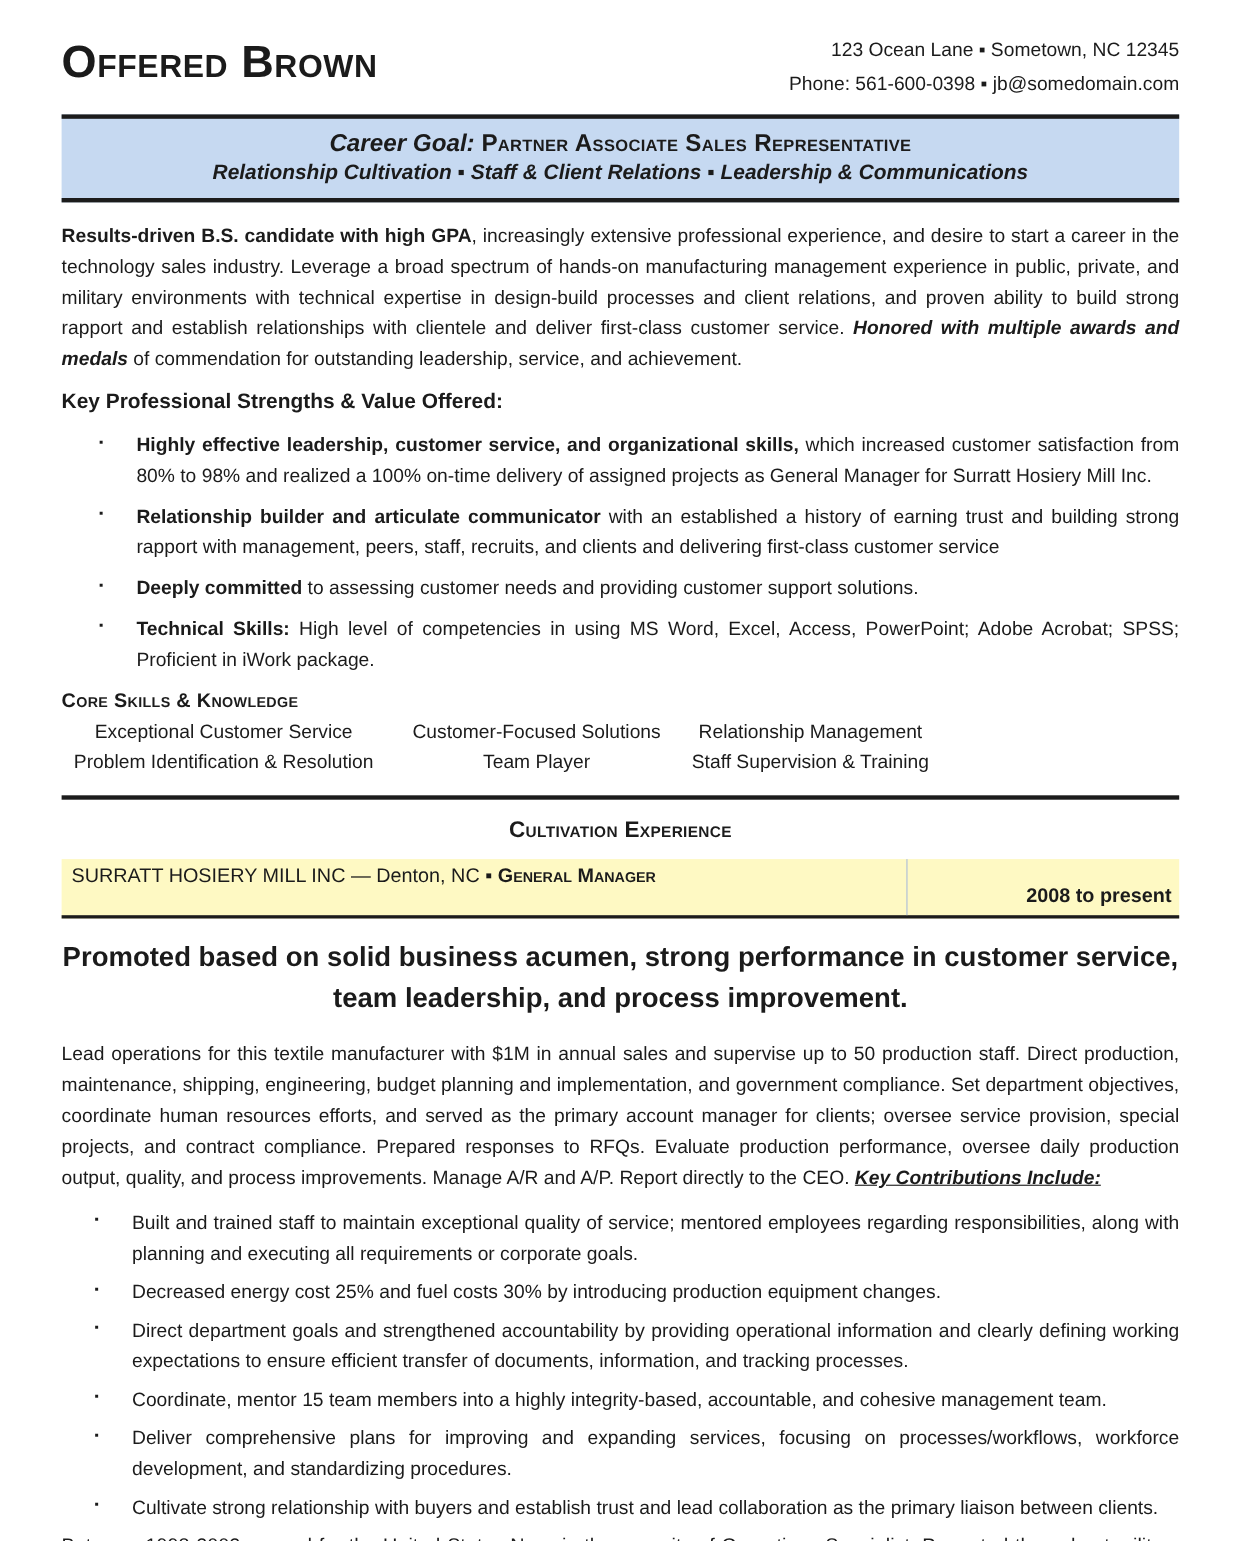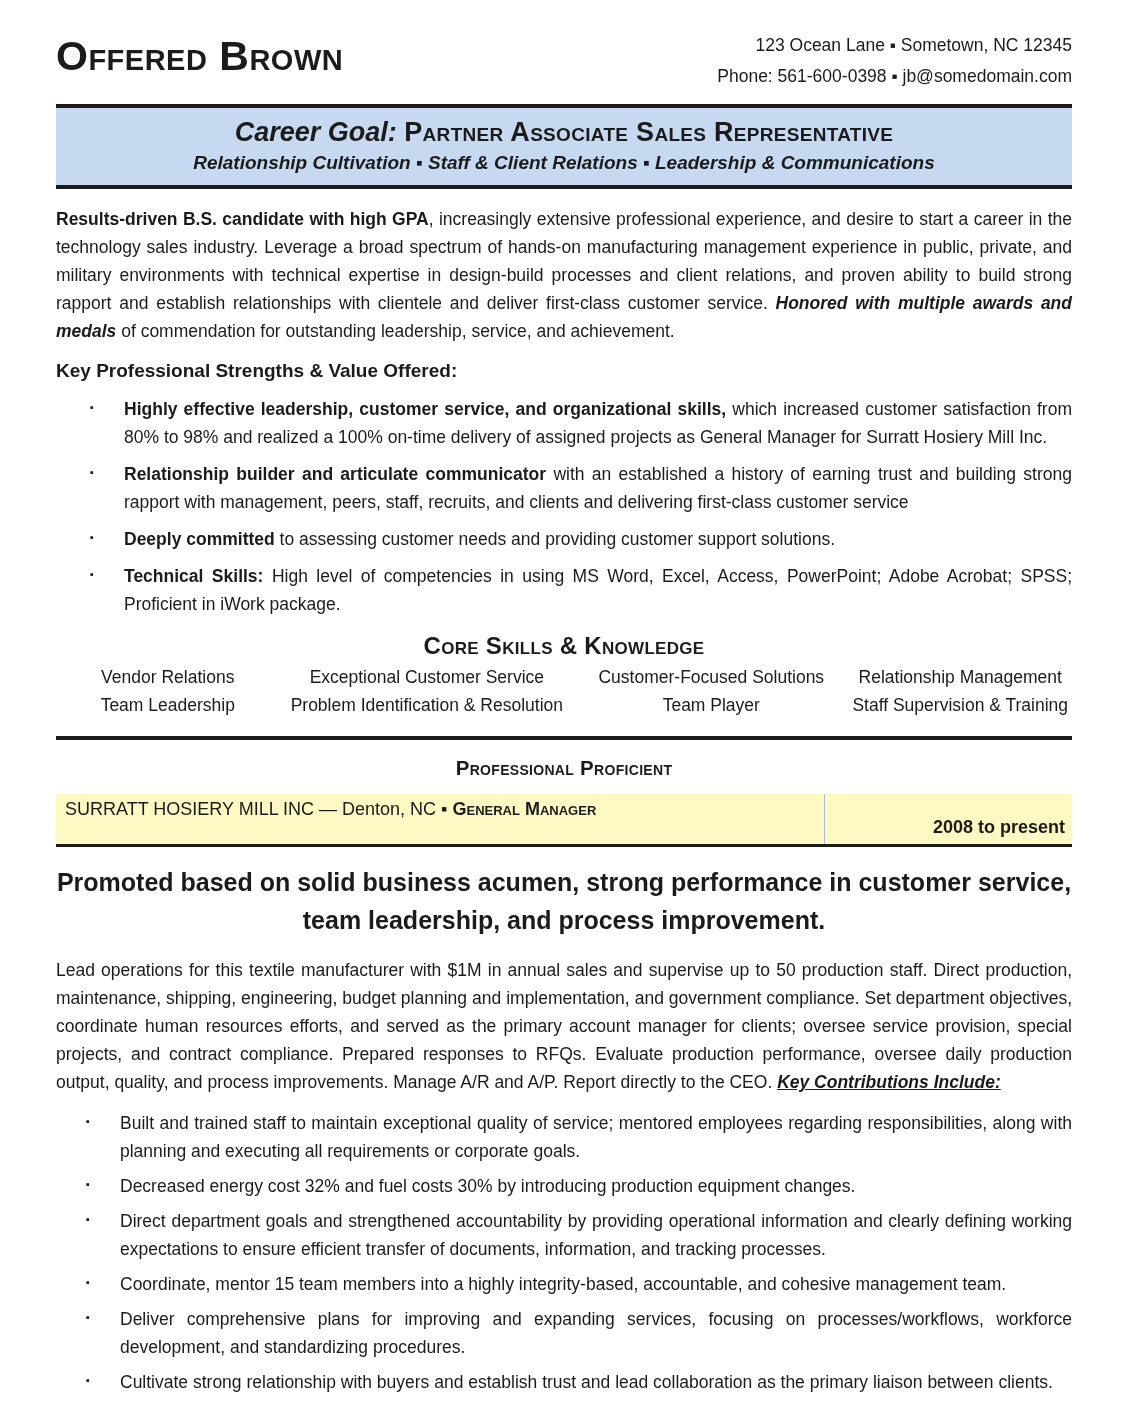--- a/index.html
+++ b/index.html
@@ -23,21 +23,21 @@
 
   
   .banner {
     margin-top: 13px;
     background: #c6d9f1;
     border-top: 4px solid #1c1c1c;
     border-bottom: 4px solid #1c1c1c;
     text-align: center;
     padding: 9px 0 11px 0;
   }
-  .banner-title { font-size: 27px; line-height: 1.15; text-align: center; }
+  .banner-title { font-size: 22px; line-height: 1.15; text-align: center; }
   .banner-title .goal-label { font-style: italic; font-weight: 600; }
   .banner-title .goal-title { font-weight: 700; font-variant: small-caps; letter-spacing: 0.3px; }
   .banner-subtitle { font-size: 19px; font-style: italic; font-weight: 600; margin-top: 4px; }
 
   
   .para { font-size: 17.5px; line-height: 1.6; text-align: justify; }
   .summary { margin-top: 16px; }
   b.seg { font-weight: 700; }
   .bolditalic { font-weight: 700; font-style: italic; }
 
@@ -47,21 +47,21 @@
   .bullets { margin-top: 13px; }
   .bullet-item { display: flex; margin: 0 0 9px 34px; }
   .bullet-marker {
     flex: 0 0 auto; font-size: 11px; line-height: 1; margin-top: 7px;
     width: 34px; color: #1b1b1b;
   }
   .bullet-text { flex: 1 1 auto; font-size: 17.5px; line-height: 1.6; text-align: justify; }
   .bullets-tight .bullet-item { margin: 0 0 7px 30px; }
 
   
-  .core-heading { font-size: 24px; font-weight: 700; font-variant: small-caps; letter-spacing: 0.3px; margin-top: 14px; text-align: center; }
+  .core-heading { font-size: 18px; font-weight: 700; font-variant: small-caps; letter-spacing: 0.3px; margin-top: 14px; }
   .skills-grid { display: flex; margin-top: 4px; }
   .skills-col { text-align: center; font-size: 17.5px; line-height: 1.35; }
   .skills-col .skill { padding: 2px 0; }
   .col-1 { width: 22%; } .col-2 { width: 29%; } .col-3 { width: 27%; } .col-4 { width: 22%; }
 
   
   .thick-rule { border-top: 4px solid #1c1c1c; margin-top: 16px; }
   .pe-heading {
     text-align: center; font-size: 20.5px; font-weight: 700;
     font-variant: small-caps; letter-spacing: 0.3px; margin-top: 16px;
@@ -125,40 +125,36 @@
       <div class="bullet-text"><b class="seg">Deeply committed</b><span> to assessing customer needs and providing customer support solutions.</span></div>
     </div>
     <div class="bullet-item">
       <span class="bullet-marker">▪</span>
       <div class="bullet-text"><b class="seg">Technical Skills:</b><span> High level of competencies in using MS Word, Excel, Access, PowerPoint; Adobe Acrobat; SPSS; Proficient in iWork package.</span></div>
     </div>
   </div>
 
   <div class="core-heading">Core Skills &amp; Knowledge</div>
   <div class="skills-grid">
-    <div class="skills-col col-1">
-      <div class="skill">Vendor Relations</div>
-      <div class="skill">Team Leadership</div>
-    </div>
     <div class="skills-col col-2">
       <div class="skill">Exceptional Customer Service</div>
       <div class="skill">Problem Identification &amp; Resolution</div>
     </div>
     <div class="skills-col col-3">
       <div class="skill">Customer-Focused Solutions</div>
       <div class="skill">Team Player</div>
     </div>
     <div class="skills-col col-4">
       <div class="skill">Relationship Management</div>
       <div class="skill">Staff Supervision &amp; Training</div>
     </div>
   </div>
 
   <div class="thick-rule"></div>
-  <div class="pe-heading">Professional Proficient</div>
+  <div class="pe-heading">Cultivation Experience</div>
 
   <div class="job-bar">
     <div class="job-left">
       <span>SURRATT HOSIERY MILL INC — Denton, NC </span><span>▪ </span><span class="job-title-caps">General Manager</span>
     </div>
     <div class="job-right">2008 to present</div>
   </div>
 
   <div class="promoted">
     <div>Promoted based on solid business acumen, strong performance in customer service,</div>
@@ -169,21 +165,21 @@
     <span>Lead operations for this textile manufacturer with $1M in annual sales and supervise up to 50 production staff. Direct production, maintenance, shipping, engineering, budget planning and implementation, and government compliance. Set department objectives, coordinate human resources efforts, and served as the primary account manager for clients; oversee service provision, special projects, and contract compliance. Prepared responses to RFQs. Evaluate production performance, oversee daily production output, quality, and process improvements. Manage A/R and A/P.  Report directly to the CEO.  </span><span class="key-contrib">Key Contributions Include:</span>
   </div>
 
   <div class="bullets bullets-tight">
     <div class="bullet-item">
       <span class="bullet-marker">▪</span>
       <div class="bullet-text">Built and trained staff to maintain exceptional quality of service; mentored employees regarding responsibilities, along with planning and executing all requirements or corporate goals.</div>
     </div>
     <div class="bullet-item">
       <span class="bullet-marker">▪</span>
-      <div class="bullet-text">Decreased energy cost 32% and fuel costs 30% by introducing production equipment changes.</div>
+      <div class="bullet-text">Decreased energy cost 25% and fuel costs 30% by introducing production equipment changes.</div>
     </div>
     <div class="bullet-item">
       <span class="bullet-marker">▪</span>
       <div class="bullet-text">Direct department goals and strengthened accountability by providing operational information and clearly defining working expectations to ensure efficient transfer of documents, information, and tracking processes.</div>
     </div>
     <div class="bullet-item">
       <span class="bullet-marker">▪</span>
       <div class="bullet-text">Coordinate, mentor 15 team members into a highly integrity-based, accountable, and cohesive management team.</div>
     </div>
     <div class="bullet-item">

